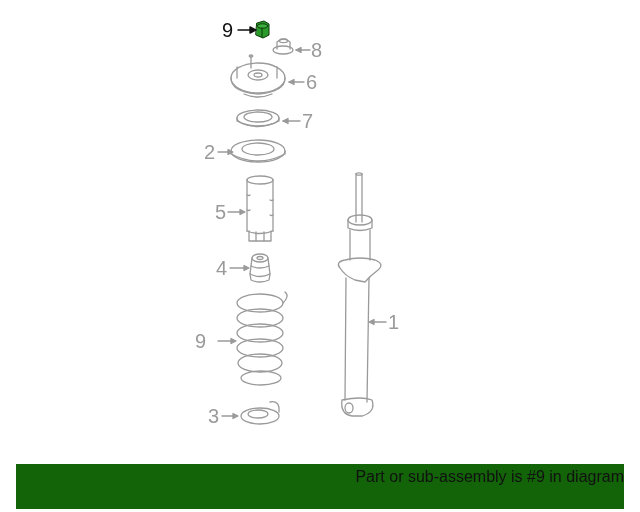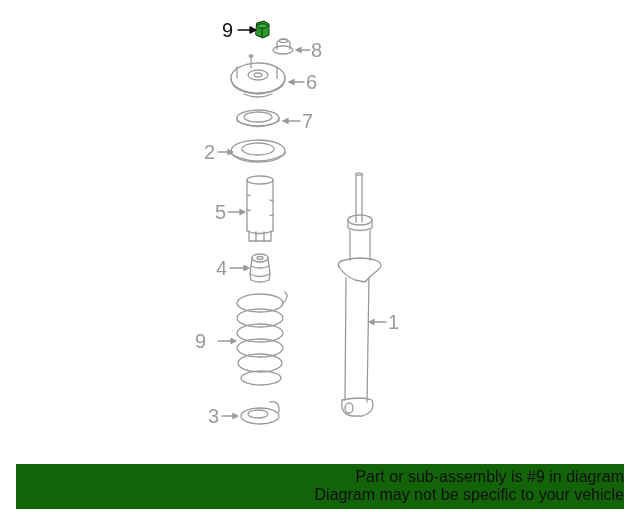--- a/index.html
+++ b/index.html
@@ -128,14 +128,13 @@
 <div class="callout" style="left:302px;top:111px;">7</div>
 <div class="callout" style="left:204px;top:142px;">2</div>
 <div class="callout" style="left:215px;top:202px;">5</div>
 <div class="callout" style="left:216px;top:258px;">4</div>
 <div class="callout" style="left:195px;top:331px;">9</div>
 <div class="callout" style="left:208px;top:406px;">3</div>
 <div class="callout" style="left:388px;top:312px;">1</div>
 
 <div id="banner">
   <div>Part or sub-assembly is #9 in diagram</div>
-  <div>Diagram may not be specific to your vehicle</div>
 </div>
 
 </body></html>

